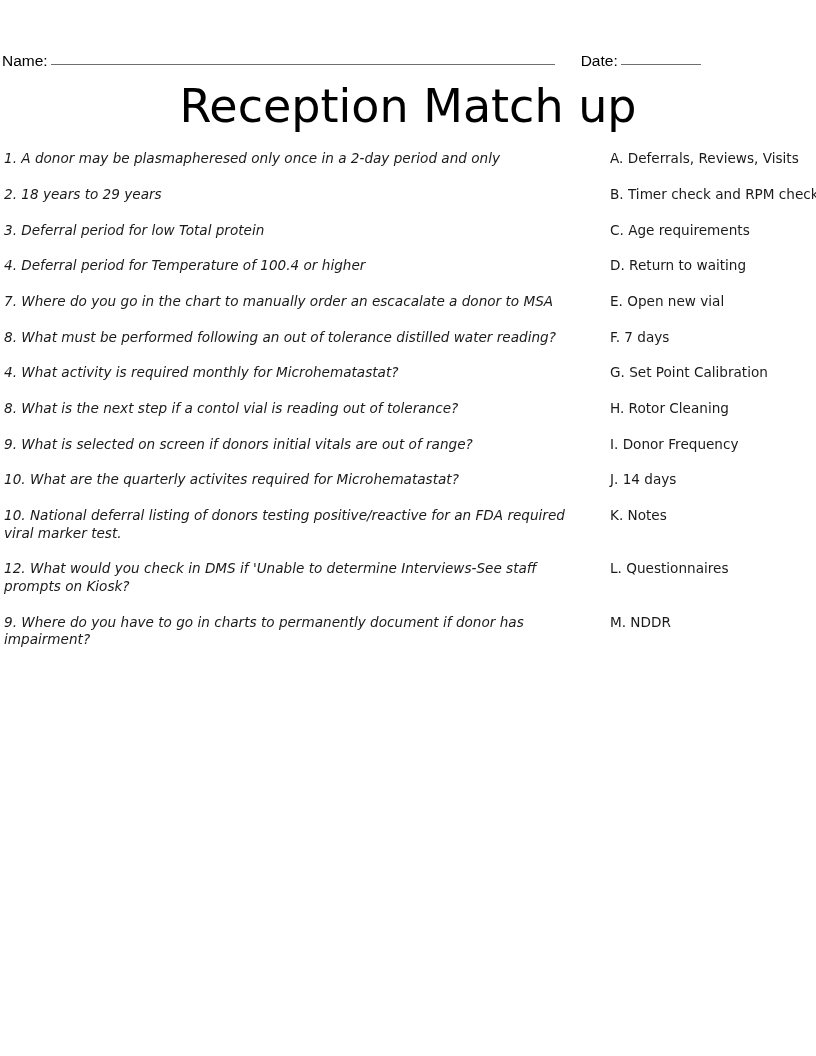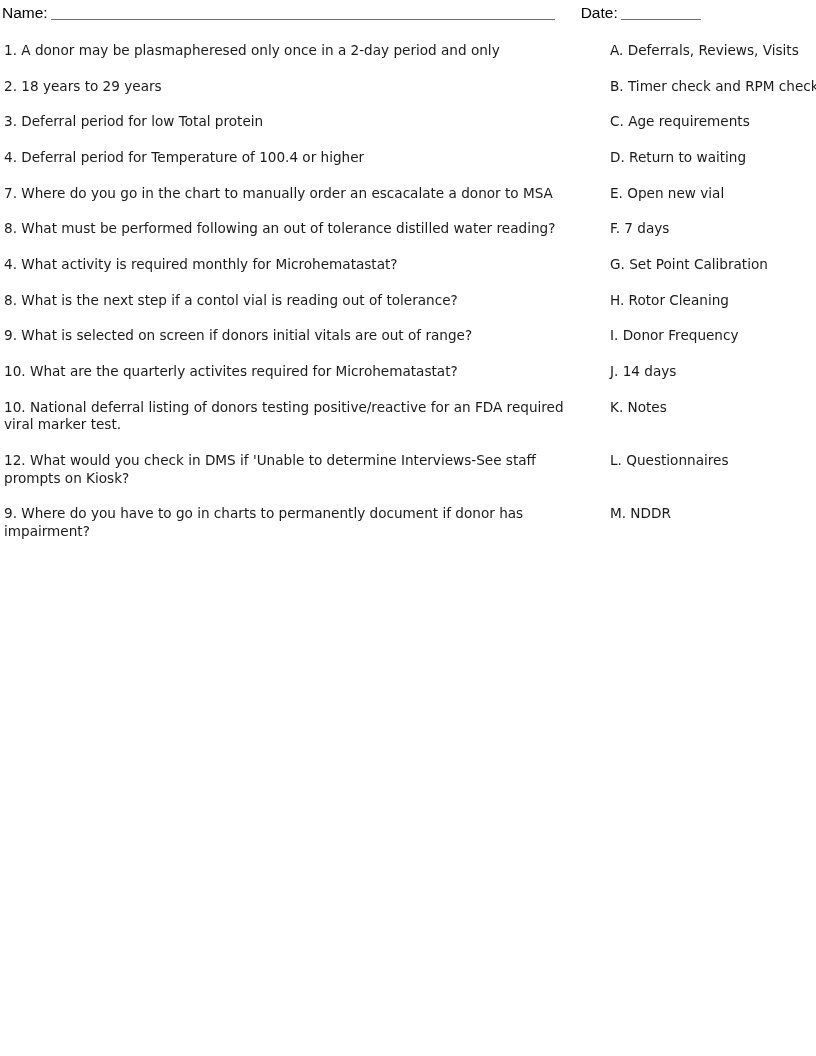--- a/index.html
+++ b/index.html
@@ -20,26 +20,27 @@
     width: 816px;
     height: 1056px;
     box-sizing: border-box;
     padding: 0;
     position: relative;
   }
 
   
   .namedate-row {
     display: flex;
-    align-items: center;
+    align-items: flex-start;
     font-family: "Liberation Sans", sans-serif;
     font-size: 15.5px;
     color: #000000;
     padding: 4px 2px 0 2px;
     white-space: nowrap;
+    margin-top: 48px;
   }
   .nd-label {
     font-family: "Liberation Sans", sans-serif;
     font-size: 15.5px;
     color: #000;
   }
   .nd-rule {
     display: inline-block;
     border-bottom: 1px solid #6e6e6e;
     height: 12px;
@@ -72,20 +73,21 @@
     vertical-align: top;
     padding: 0 0 18px 0;
     font-size: 13.6px;
     line-height: 1.30;
     color: #1a1a1a;
   }
   .col-question {
     width: 592px;
     padding-left: 4px !important;
     padding-right: 14px !important;
+    font-style: italic;
   }
   .col-answer {
     width: 224px;
     padding-left: 0 !important;
   }
   .q-text, .a-text {
     display: block;
     font-family: "DejaVu Sans", sans-serif;
     font-size: 13.6px;
     line-height: 1.30;
@@ -100,20 +102,21 @@
 <div class="page">
 
   <div class="namedate-row">
     <span class="nd-label">Name:</span>
     <span class="nd-rule name-rule"></span>
     <span class="nd-gap"></span>
     <span class="nd-label">Date:</span>
     <span class="nd-rule date-rule"></span>
   </div>
 
+  <h1 class="worksheet-title">Reception Match up</h1>
 
   <table class="matchup-table">
     <tbody>
 
       <tr>
         <td class="col-question">
           <span class="q-text">1. A donor may be plasmapheresed only once in a 2-day period and only</span>
         </td>
         <td class="col-answer">
           <span class="a-text">A. Deferrals, Reviews, Visits</span>

